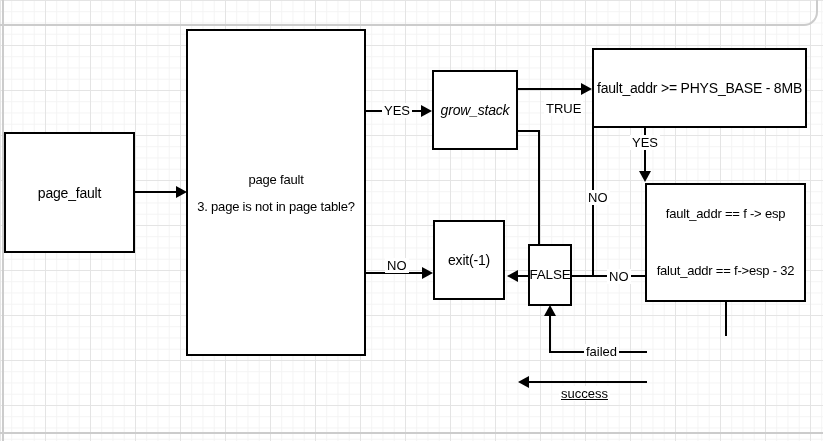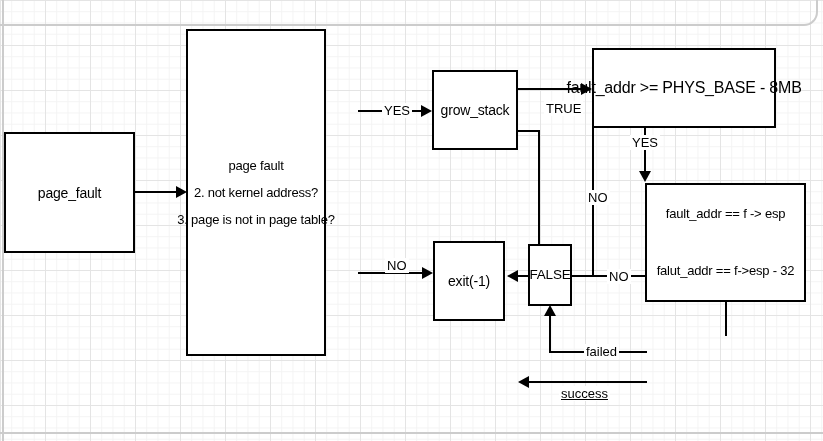--- a/index.html
+++ b/index.html
@@ -103,40 +103,39 @@
   <div class="lbl" style="left:584px;top:344px;">failed</div>
 
   <div class="h" style="left:528px;top:381px;width:119px;"></div>
   <div class="ahead al" style="left:518px;top:376px;"></div>
   <div class="lbl" style="left:559px;top:386px;text-decoration:underline;">success</div>
 
   <div class="node" style="left:4px;top:132px;width:131px;height:121px;font-size:14px;">
     <span>page_fault</span>
   </div>
 
-  <div class="node lh27" style="left:186px;top:29px;width:140px;height:327px;">
+  <div class="node lh27" style="left:186px;top:29px;width:180px;height:327px;">
     <span>page fault</span>
-    <span>2. not kernel address?</span>
     <span>3. page is not in page table?</span>
   </div>
 
-  <div class="node" style="left:432px;top:70px;width:86px;height:80px;font-size:14px;">
+  <div class="node" style="left:432px;top:70px;width:86px;height:80px;font-size:14px;font-style:italic;">
     <span>grow_stack</span>
   </div>
 
-  <div class="node" style="left:592px;top:48px;width:184px;height:80px;font-size:16px;">
+  <div class="node" style="left:592px;top:48px;width:215px;height:80px;font-size:14px;">
     <span>fault_addr &gt;= PHYS_BASE - 8MB</span>
   </div>
 
   <div class="node lh30" style="left:645px;top:183px;width:161px;height:119px;">
     <span>fault_addr == f -&gt; esp</span>
     <span>falut_addr == f-&gt;esp - 32</span>
   </div>
 
-  <div class="node" style="left:433px;top:241px;width:72px;height:80px;font-size:14px;text-align:right;">
+  <div class="node" style="left:433px;top:220px;width:72px;height:80px;font-size:14px;text-align:right;">
     <span>exit(-1)</span>
   </div>
 
   <div class="node" style="left:528px;top:244px;width:44px;height:62px;font-size:13.5px;">
     <span>FALSE</span>
   </div>
 
 
 
 </div>

